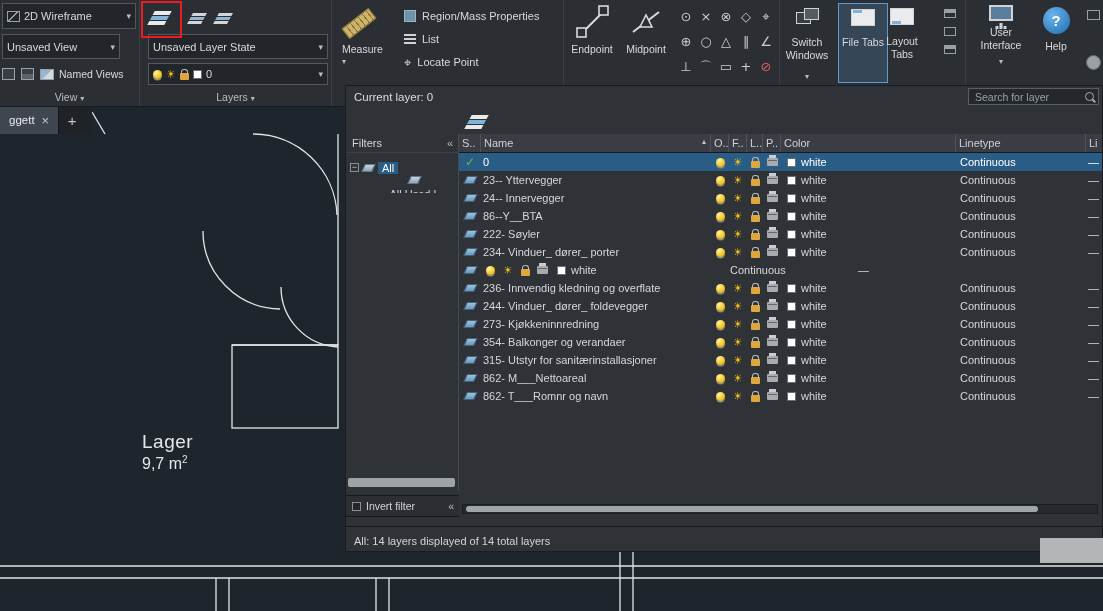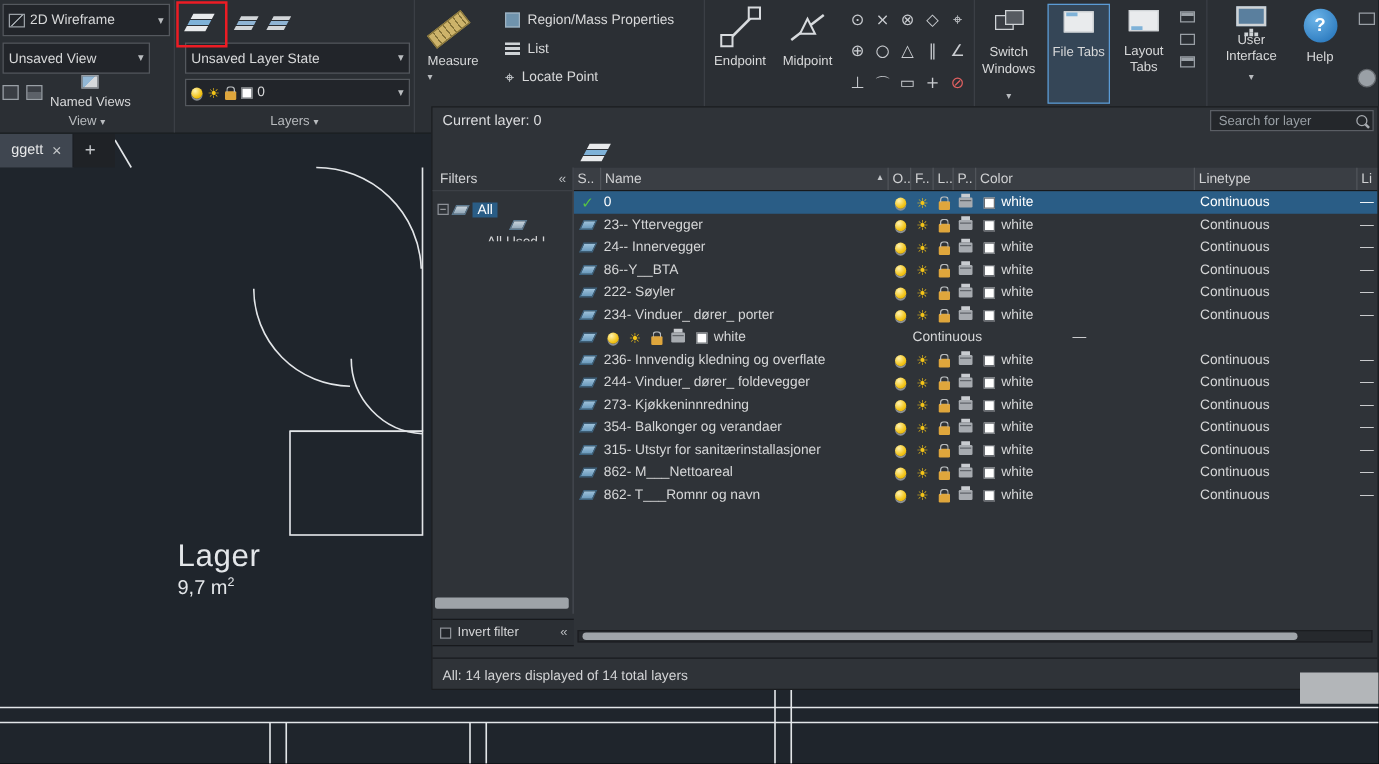--- a/index.html
+++ b/index.html
@@ -2,21 +2,21 @@
 <html style="--canvas-bg: #1f252c; --ribbon-bg: #2b2f34; --palette-bg: #2f3338; --combo-bg: #22252a; --text: #d8d9da; --selection-blue: #2a5d86; --accent-blue: #5b9bd5; --bulb-yellow: #f2c318; --lock-gold: #dfa63c; --highlight-red: #ed1c24; --drawing-line: #e3e6e9;"><head>
 <meta charset="utf-8">
 <style>
   html,body{margin:0;padding:0;background:#000;}
   .app{position:relative;width:1103px;height:611px;overflow:hidden;
        background:var(--canvas-bg,#1f252c);
        font-family:"Liberation Sans","DejaVu Sans",sans-serif;color:var(--text,#d8d9da);}
   
   .canvas{position:absolute;left:0;top:0;z-index:0;}
   .room-label{position:absolute;left:142px;top:431px;z-index:1;color:var(--drawing-line,#e3e6e9);}
-  .room-name{font-size:25px;letter-spacing:.5px;}
+  .room-name{font-size:19px;letter-spacing:.5px;}
   .room-area{font-size:16px;margin-top:1px;}
   .room-area sup{font-size:10px;}
   
   .tabbar{position:absolute;left:0;top:106px;width:92px;height:28px;background:#1f2226;display:flex;align-items:stretch;z-index:3;}
   .tab{display:flex;align-items:center;gap:7px;padding:0 9px;background:#3f4650;color:#e8e9ea;font-size:11.5px;border-right:1px solid #14161a;}
   .tab-close{color:#c3c6c9;font-size:13px;line-height:1;}
   .tab-add{width:26px;display:flex;align-items:center;justify-content:center;color:#c3c6c9;font-size:15px;}
   
   .ribbon{position:absolute;left:0;top:0;width:100%;height:106px;background:var(--ribbon-bg,#2b2f34);border-bottom:1px solid #191c1f;z-index:3;}
   .rpanel{position:absolute;top:0;height:106px;border-right:1px solid #3b3f45;box-sizing:border-box;}
@@ -29,21 +29,21 @@
   .panel-label{position:absolute;bottom:3px;left:0;width:100%;text-align:center;font-size:10.5px;color:#b9bcbf;}
   .panel-label .dd{font-size:8px;margin-left:3px;}
   .combo{position:absolute;display:flex;align-items:center;gap:4px;background:var(--combo-bg,#22252a);
          border:1px solid #54585e;box-sizing:border-box;padding:0 4px;font-size:11px;color:var(--text,#d8d9da);}
   .combo .arrow{margin-left:auto;font-size:9px;color:#b9bcbf;}
   .c-wire{left:2px;top:3px;width:134px;height:26px;}
   .c-view{left:2px;top:34px;width:118px;height:25px;}
   .c-state{left:8px;top:34px;width:180px;height:25px;}
   .c-layer{left:8px;top:63px;width:180px;height:22px;}
   .row3{position:absolute;left:2px;top:63px;height:22px;display:flex;align-items:center;gap:6px;font-size:10.5px;}
-  .flat-btn{display:flex;align-items:center;gap:5px;background:none;border:none;color:var(--text,#d8d9da);font-size:10.5px;font-family:inherit;padding:0;flex-direction:column;}
+  .flat-btn{display:flex;align-items:center;gap:5px;background:none;border:none;color:var(--text,#d8d9da);font-size:10.5px;font-family:inherit;padding:0;}
   
   .wire-ic{width:13px;height:11px;border:1px solid #9aa0a6;box-sizing:border-box;
            background:linear-gradient(135deg,transparent 45%,#9aa0a6 45% 55%,transparent 55%);}
   .m1{width:13px;height:12px;border:1px solid #9aa0a6;background:#3a3e44;box-sizing:border-box;}
   .m2{width:13px;height:12px;border:1px solid #9aa0a6;background:linear-gradient(#3a3e44 50%,#5c6168 50%);box-sizing:border-box;}
   .nv-ic{width:14px;height:11px;border:1px solid #9aa0a6;background:linear-gradient(135deg,#93b8d6 0 50%,#d6d9dc 50%);box-sizing:border-box;}
   .icon-btn{position:absolute;top:4px;width:30px;height:28px;display:flex;align-items:center;justify-content:center;}
   .lp-icon{width:17px;height:14px;transform:skewX(-28deg);
            background:linear-gradient(#e8eaec 0 4px,transparent 4px 5px,#7fb2d8 5px 9px,transparent 9px 10px,#e8eaec 10px 14px);}
   .ls-icon{width:14px;height:11px;transform:skewX(-28deg);
@@ -74,21 +74,21 @@
   .locate-ic{font-family:"DejaVu Sans",sans-serif;font-size:13px;color:#cfd3d6;line-height:1;flex:none;}
   
   .osnap-big{position:absolute;top:3px;width:52px;height:80px;display:flex;flex-direction:column;align-items:center;gap:2px;font-size:10.5px;}
   .ob-end{left:2px;} .ob-mid{left:56px;}
   .osnap-grid{position:absolute;left:112px;top:4px;width:102px;display:grid;grid-template-columns:repeat(5,20px);grid-auto-rows:25px;
               justify-items:center;align-items:center;font-family:"DejaVu Sans",sans-serif;font-size:13px;color:#c9ccd0;}
   .osnap-cell:nth-child(15){color:#e06060;}
   
   .wide-btn{position:absolute;top:3px;width:50px;height:80px;display:flex;flex-direction:column;align-items:center;gap:10px;
             font-size:10.5px;text-align:center;box-sizing:border-box;padding-top:5px;line-height:1.25;}
-  .wb-switch{left:2px;} .wb-file{left:58px;} .wb-layout{left:110px;}
+  .wb-switch{left:2px;} .wb-file{left:58px;} .wb-layout{left:97px;}
   .active-tool{background:rgba(91,155,213,.22);border:1px solid var(--accent-blue,#5b9bd5);}
   .win-ic{width:23px;height:18px;position:relative;}
   .win-ic::before{content:'';position:absolute;left:0;top:4px;width:13px;height:10px;border:1.5px solid #cfd3d6;background:#3a3e44;}
   .win-ic::after{content:'';position:absolute;right:0;top:0;width:13px;height:10px;border:1.5px solid #cfd3d6;background:#565b61;}
   .ftab-ic{width:24px;height:17px;border:1px solid #cfd3d6;background:#e9ebed;position:relative;box-sizing:border-box;}
   .ftab-ic::before{content:'';position:absolute;left:1px;top:0;width:9px;height:3px;background:#7fb2d8;}
   .ltab-ic{width:24px;height:17px;border:1px solid #cfd3d6;background:#e9ebed;position:relative;box-sizing:border-box;}
   .ltab-ic::before{content:'';position:absolute;left:1px;bottom:0;width:9px;height:3px;background:#7fb2d8;}
   .tiny-col{position:absolute;left:164px;top:9px;display:flex;flex-direction:column;gap:9px;}
   .tiny-ic{width:12px;height:9px;border:1px solid #9aa0a6;box-sizing:border-box;}

